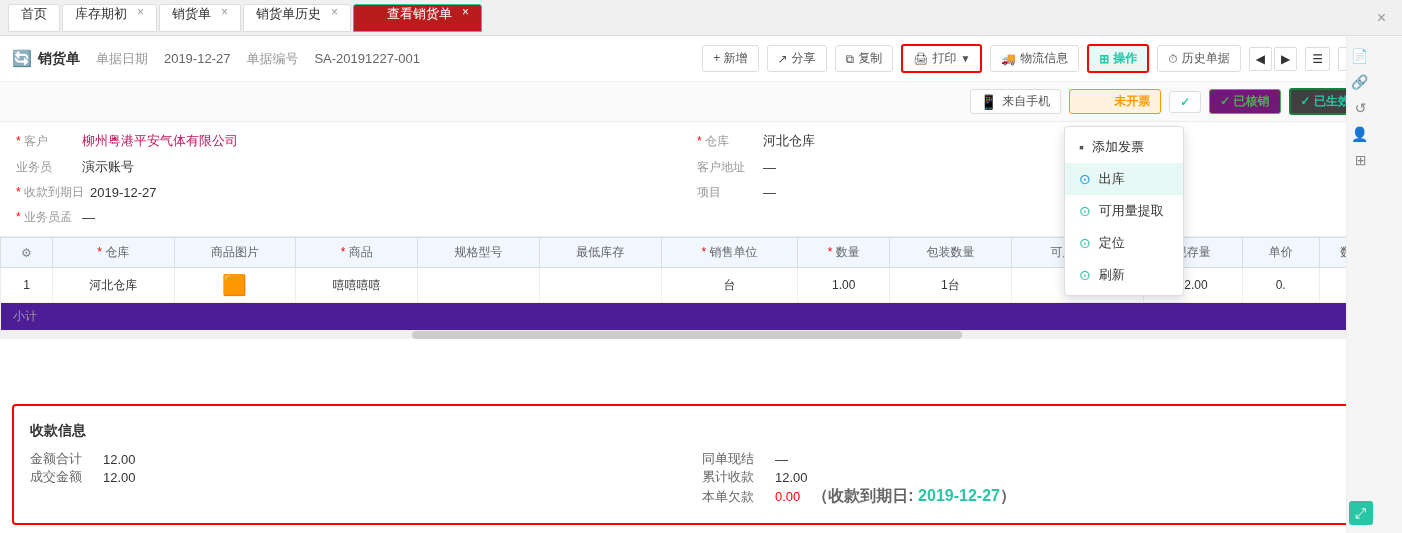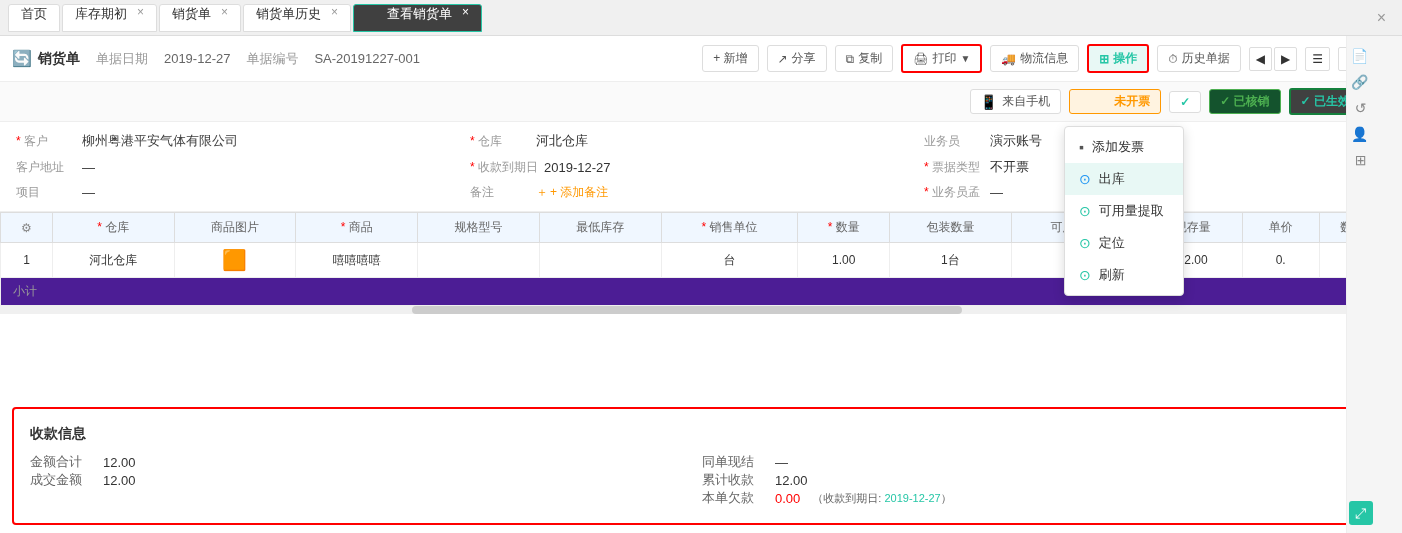--- a/index.html
+++ b/index.html
@@ -1,21 +1,21 @@
 <!DOCTYPE html>
 <html><head>
   <meta charset="utf-8">
   <style>
     * { box-sizing: border-box; margin: 0; padding: 0; }
     body { font-family: 'Microsoft YaHei', Arial, sans-serif; font-size: 13px; background: #f5f5f5; color: #333; overflow: hidden; }
 
     
     .tab-bar { display: flex; align-items: center; background: #f0f0f0; border-bottom: 1px solid #ddd; height: 36px; padding: 0 8px; gap: 2px; }
     .tab { display: flex; padding: 0 12px; height: 28px; background: #fff; border: 1px solid #ddd; border-radius: 3px 3px 0 0; font-size: 13px; cursor: pointer; gap: 6px; white-space: nowrap; }
-    .tab.active { background: #404040; color: #fff; border-color: #26c6a6; padding-left: 33px; }
+    .tab.active { background: #b91c1c; color: #fff; border-color: #26c6a6; padding-left: 33px; }
     .tab-close { font-size: 12px; color: #999; cursor: pointer; margin-left: 4px; }
     .tab.active .tab-close { color: #fff; }
     .tab-close-global { margin-left: auto; font-size: 16px; color: #999; cursor: pointer; padding: 0 8px; }
 
     
     .main { background: #fff; height: calc(533px - 36px); display: flex; flex-direction: column; position: relative; }
 
     
     .doc-header { display: flex; align-items: center; padding: 8px 12px; border-bottom: 1px solid #eee; gap: 16px; }
     .doc-title { display: flex; align-items: center; gap: 6px; font-weight: bold; font-size: 14px; color: #333; }
@@ -28,30 +28,30 @@
     .toolbar-btn.highlighted { border: 2px solid red; }
     .nav-arrows { display: flex; gap: 2px; }
     .nav-arrow { padding: 4px 6px; border: 1px solid #ddd; background: #fff; cursor: pointer; font-size: 12px; border-radius: 2px; }
 
     
     .sub-toolbar { display: flex; align-items: center; padding: 6px 12px; border-bottom: 1px solid #eee; gap: 8px; background: #fafafa; }
     .sub-btn { display: flex; align-items: center; gap: 4px; padding: 3px 10px; border: 1px solid #ddd; border-radius: 3px; background: #fff; cursor: pointer; font-size: 12px; color: #555; white-space: nowrap; }
     .sub-btn-icon { font-size: 14px; }
     .status-badge { padding: 3px 10px; border-radius: 3px; font-size: 12px; font-weight: bold; }
     .status-open { background: #fff3e0; color: #ff9800; border: 1px solid #ff9800; padding-left: 44px; }
-    .status-checked { background: #14532d; color: #4caf50; border: 1px solid #4caf50; }
+    .status-checked { background: #701a75; color: #4caf50; border: 1px solid #4caf50; }
     .status-active { background: #404040; color: #26c6a6; border: 2px solid #15803d; }
 
     
-    .form-area { padding: 10px 16px; display: grid; grid-template-columns: 1fr 1fr 1fr; gap: 8px 20px; }
+    .form-area { padding: 10px 16px; display: grid; grid-template-columns: 1fr 1fr; gap: 8px 20px; }
     .form-row { display: flex; align-items: center; gap: 6px; }
     .form-label { color: #999; font-size: 12px; white-space: nowrap; min-width: 60px; }
     .form-label.required::before { content: '* '; color: red; }
     .form-value { color: #333; font-size: 13px; }
-    .form-link { color: #404040; cursor: pointer; }
+    .form-link { color: #be185d; cursor: pointer; }
     .form-add { color: #ff9800; cursor: pointer; display: flex; align-items: center; gap: 2px; font-size: 12px; }
 
     
     .table-container { flex: 1; overflow: hidden; border-top: 1px solid #eee; }
     .data-table { width: 100%; border-collapse: collapse; font-size: 12px; }
     .data-table th { background: #f0f7ff; border: 1px solid #ddd; padding: 6px 8px; text-align: center; font-weight: normal; color: #666; white-space: nowrap; }
     .data-table th.required::before { content: '* '; color: red; }
     .data-table td { border: 1px solid #eee; padding: 5px 8px; text-align: center; background: #fff; }
     .data-table tr.subtotal td { background: #fafafa; color: #999; }
     .settings-icon { color: #888; cursor: pointer; }
@@ -200,33 +200,22 @@
       </div>
       <div class="form-row">
         <span class="form-label">客户地址</span>
         <span class="form-value">—</span>
       </div>
       <div class="form-row">
         <span class="form-label required">收款到期日</span>
         <span class="form-value">2019-12-27</span>
       </div>
       <div class="form-row">
-        <span class="form-label required">票据类型</span>
-        <span class="form-value">不开票</span>
-      </div>
-      <div class="form-row">
         <span class="form-label">项目</span>
         <span class="form-value">—</span>
-      </div>
-      <div class="form-row">
-        <span class="form-label">备注</span>
-        <span class="form-add form-link">
-          <span>＋</span>
-          <span>+ 添加备注</span>
-        </span>
       </div>
       <div class="form-row">
         <span class="form-label required">业务员孟</span>
         <span class="form-value">—</span>
       </div>
     </div>
 
     <div class="table-container">
       <table class="data-table">
         <thead>
@@ -291,21 +280,21 @@
             <span class="info-label">同单现结</span>
             <span class="info-value">—</span>
           </div>
           <div class="info-row">
             <span class="info-label">累计收款</span>
             <span class="info-value">12.00</span>
           </div>
           <div class="info-row">
             <span class="info-label">本单欠款</span>
             <span class="info-value-red">0.00</span>
-            <span style="color:#666; font-size:11px; margin-left:4px;">（<span>收款到期日:</span> <span style="color:#26c6a6;">2019-12-27</span>）</span>
+            <span style="color:#666; font-size:16px; margin-left:4px;font-weight:bold;">（<span>收款到期日:</span> <span style="color:#26c6a6;">2019-12-27</span>）</span>
           </div>
         </div>
       </div>
     </div>
 
     <div class="right-sidebar">
       <div class="sidebar-icon">📄</div>
       <div class="sidebar-icon">🔗</div>
       <div class="sidebar-icon">↺</div>
       <div class="sidebar-icon">👤</div>

